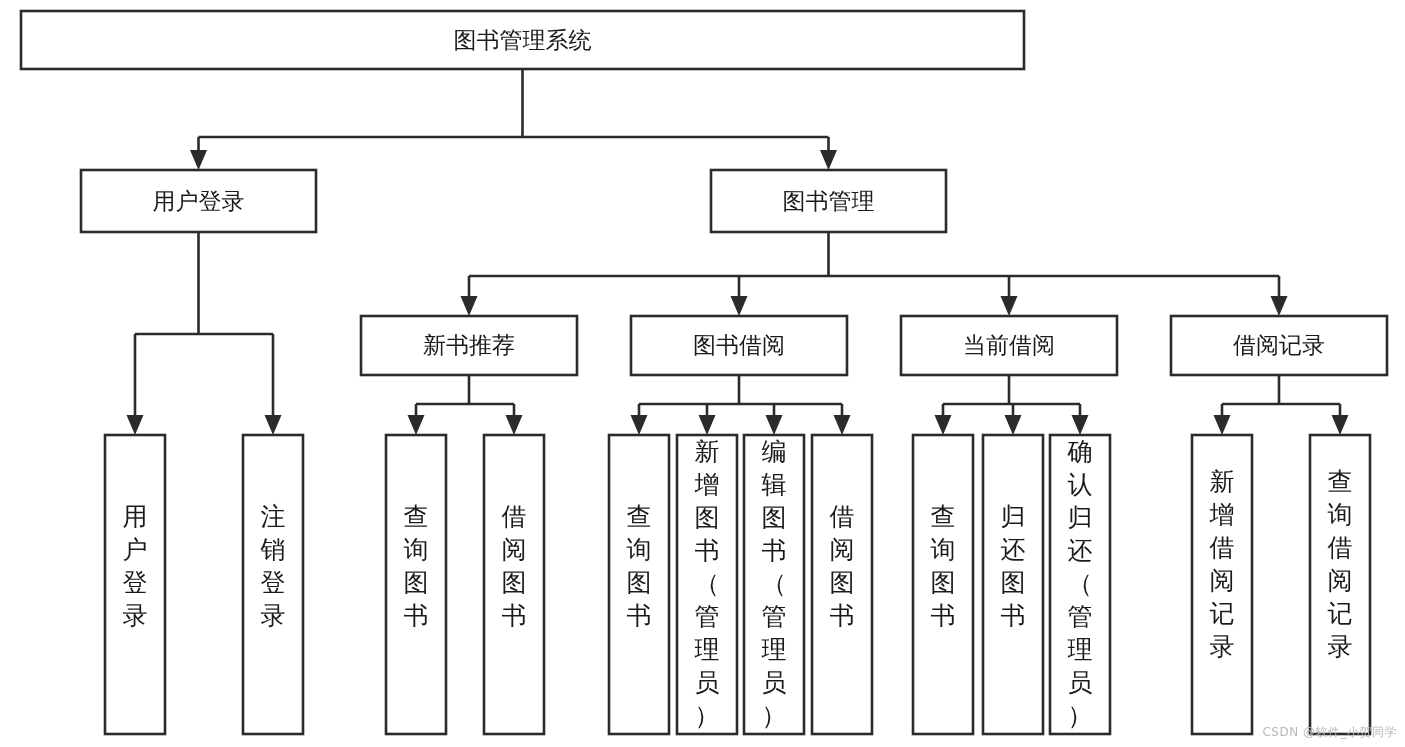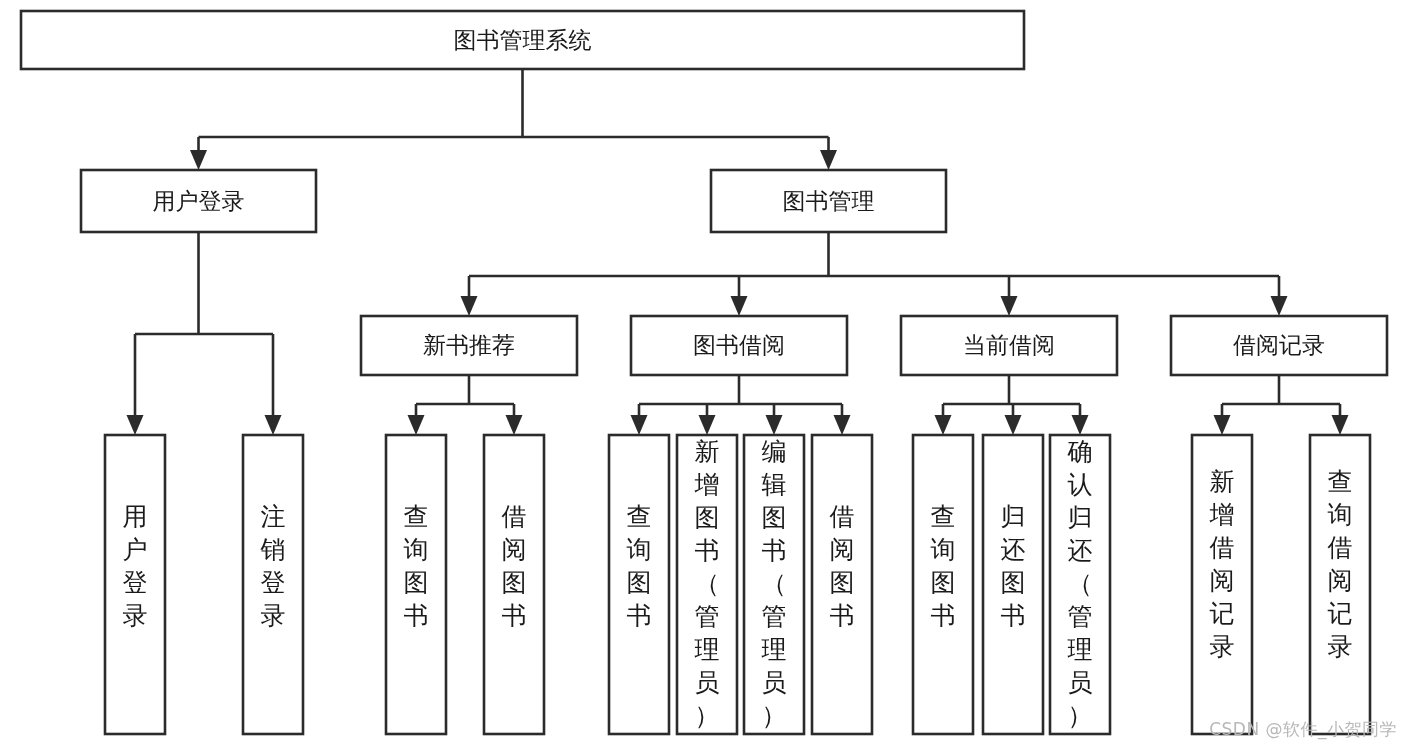--- a/index.html
+++ b/index.html
@@ -55,21 +55,21 @@
     fill: #1a1a1a;
     font-family: "DejaVu Sans", "Liberation Sans", sans-serif;
     font-size: 25px;
     text-anchor: middle;
   }
   .watermark {
     position: absolute;
     right: 8px;
     bottom: 6px;
     font-family: "DejaVu Sans", "Liberation Sans", sans-serif;
-    font-size: 17px;
+    font-size: 12px;
     color: #b8b8b8;
     letter-spacing: 0.5px;
     white-space: nowrap;
     user-select: none;
   }
 </style>
 </head>
 <body>
 
 <div id="diagram-root">

